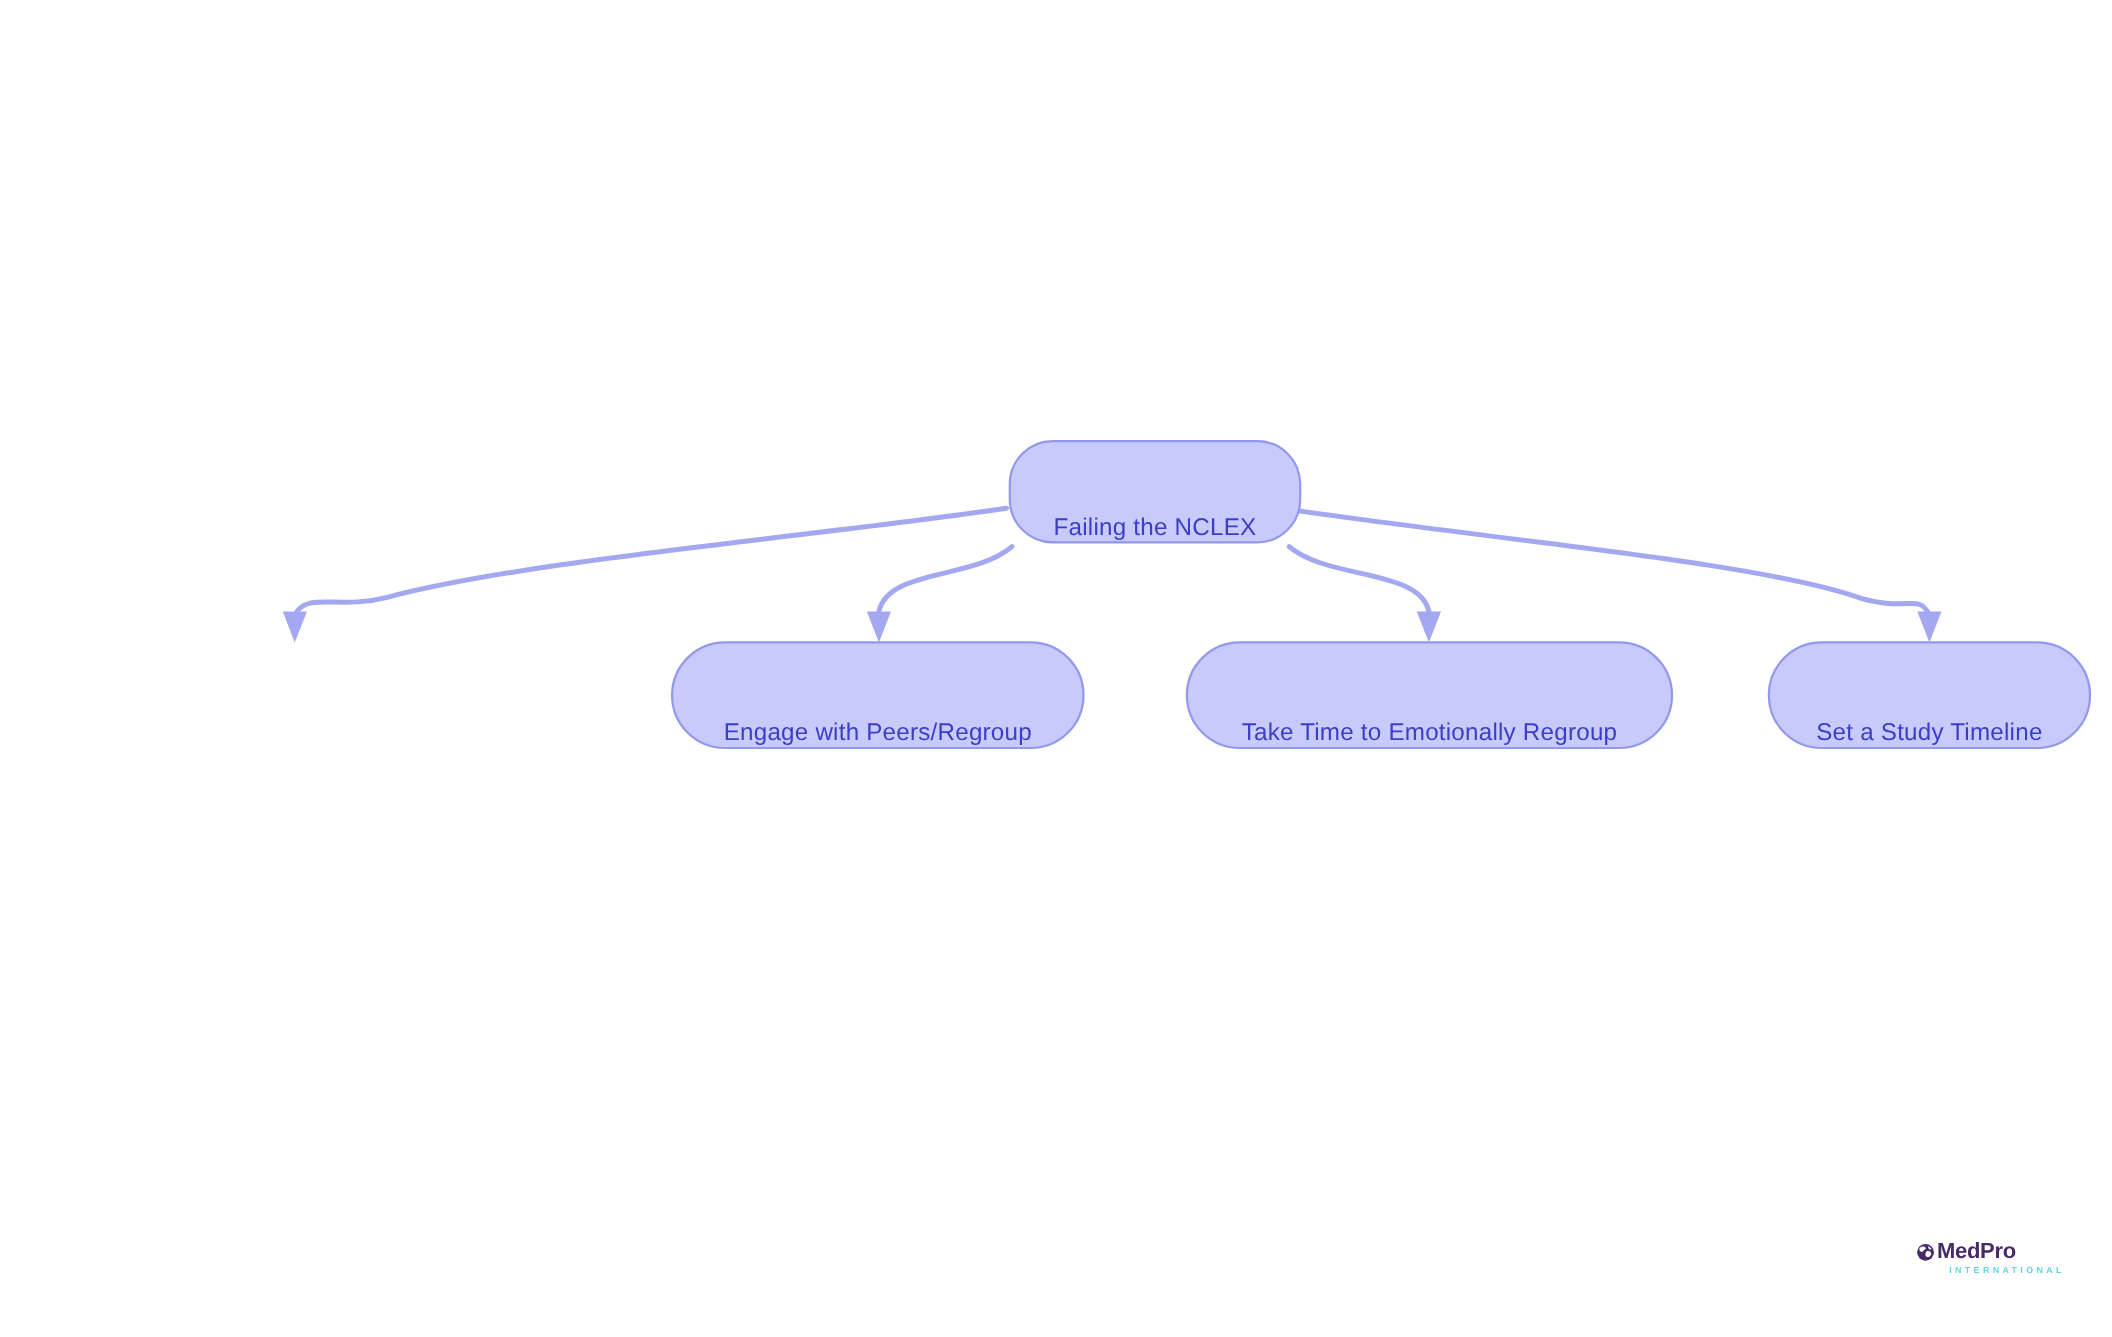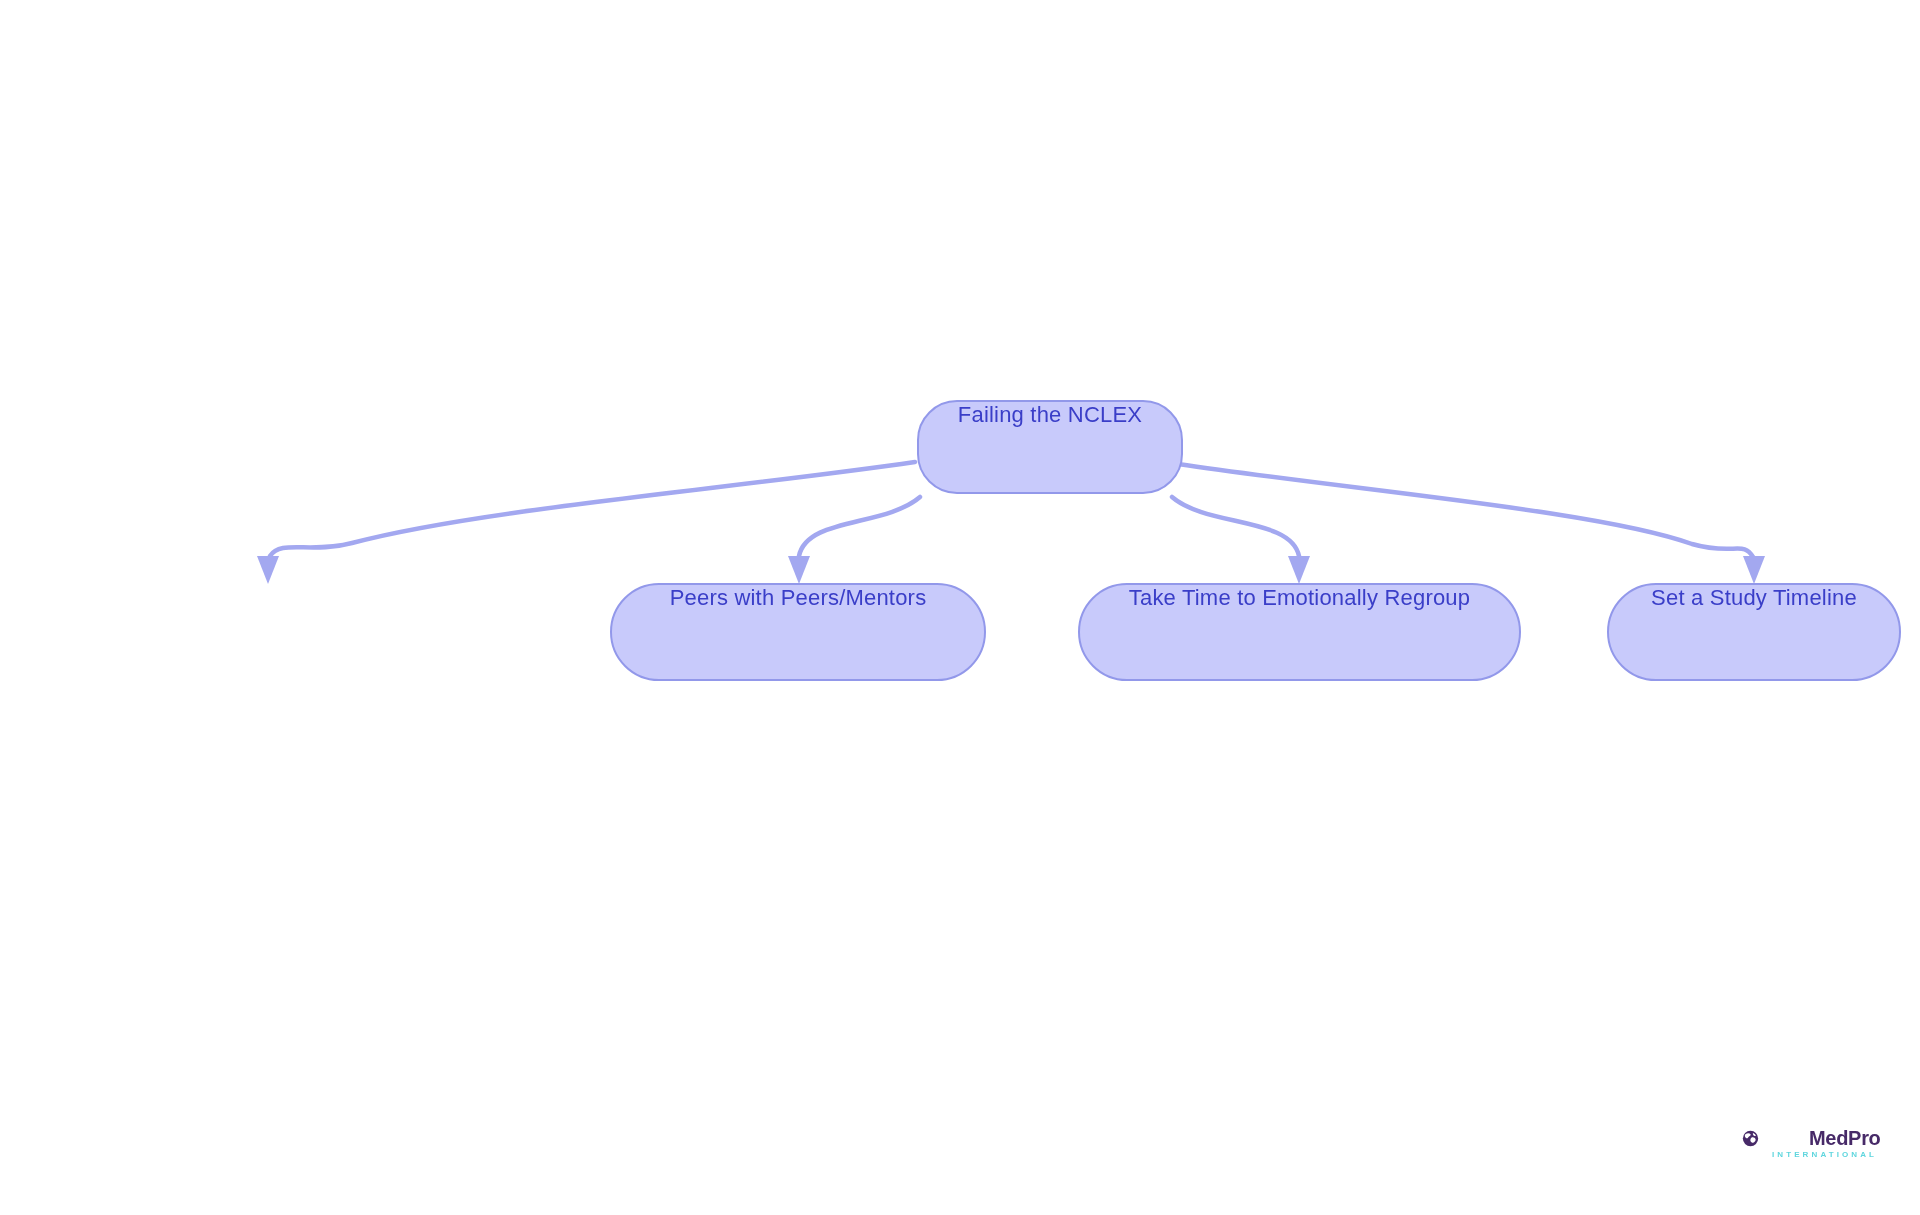--- a/index.html
+++ b/index.html
@@ -19,41 +19,41 @@
 
   svg.edge-layer{position:absolute;left:0;top:0;width:1920px;height:1215px;}
   .edge{fill:none;stroke:var(--edge-color);stroke-width:4.5px;stroke-linecap:round;}
   .arrowhead{fill:var(--edge-color);stroke:none;}
 
   .node{
     position:absolute;
     background:var(--node-fill);
     border:2px solid var(--node-border);
     color:var(--node-text);
-    display:flex;align-items:flex-start;justify-content:center;
+    display:flex;align-items:flex-end;justify-content:center;
     font-size:22px;
     letter-spacing:0.2px;
     white-space:nowrap;
     text-align:center;
   }
   .node.root{left:917px;top:400px;width:266px;height:94px;border-radius:40px;}
   .node.c1{left:13px;top:583px;width:510px;height:98px;border-radius:49px;}
   .node.c2{left:610px;top:583px;width:376px;height:98px;border-radius:49px;}
   .node.c3{left:1078px;top:583px;width:443px;height:98px;border-radius:49px;}
   .node.c4{left:1607px;top:583px;width:294px;height:98px;border-radius:49px;}
 
   .logo{
     position:absolute;left:1742px;top:1128px;width:130px;
     display:flex;flex-direction:column;align-items:flex-start;
   }
   .logo-row{display:flex;align-items:center;gap:2px;}
   .logo-globe{width:17px;height:17px;display:block;}
   .logo-brand{
     font-size:20px;font-weight:bold;color:var(--brand-color);
-    letter-spacing:-0.3px;line-height:1;margin-left:48px;
+    letter-spacing:-0.3px;line-height:1;
   }
   .logo-subtitle{
     font-size:8px;color:var(--subtitle-color);
     letter-spacing:3.1px;margin-top:3px;font-weight:bold;line-height:1;padding-left:30px;
   }
 </style>
 </head>
 <body>
 
 <div class="stage">
@@ -71,21 +71,21 @@
     <path class="edge" d="M 1178 464 C 1360 491, 1600 511, 1692 544 C 1734 556, 1743 540, 1753 557"></path>
     <polygon class="arrowhead" points="1743,556 1765,556 1754,584"></polygon>
   </svg>
 
   <div class="node root">
     <span>Failing the NCLEX</span>
   </div>
 
 
   <div class="node c2">
-    <span>Peers with Peers/Mentors</span>
+    <span>Engage with Peers/Regroup</span>
   </div>
 
   <div class="node c3">
     <span>Take Time to Emotionally Regroup</span>
   </div>
 
   <div class="node c4">
     <span>Set a Study Timeline</span>
   </div>
 

